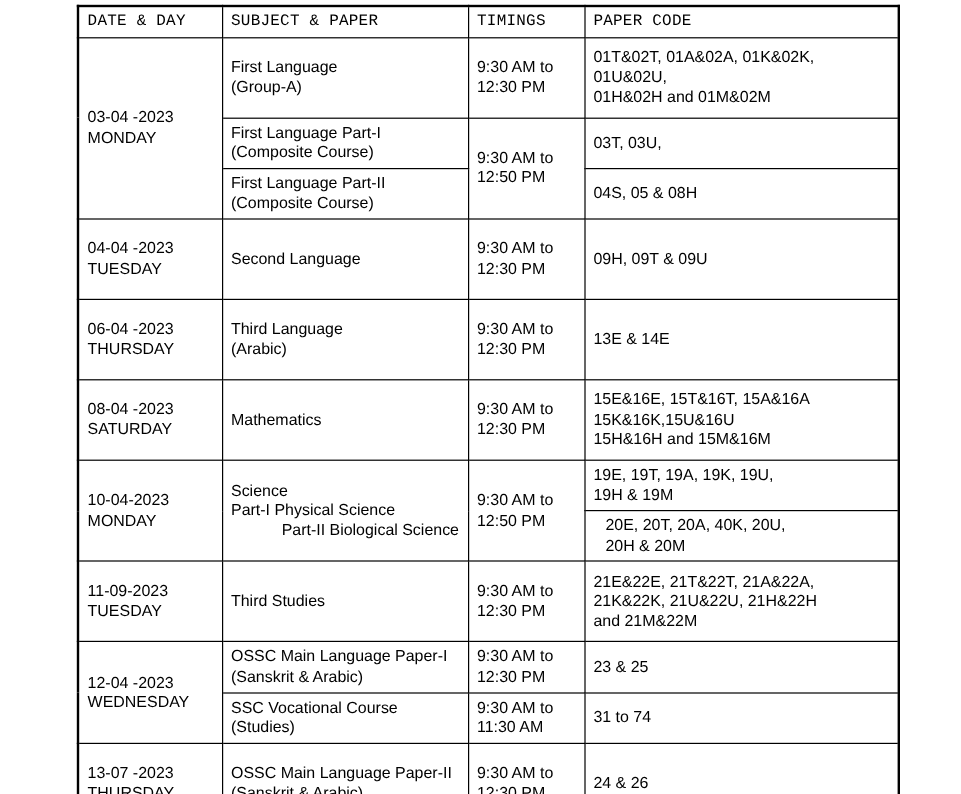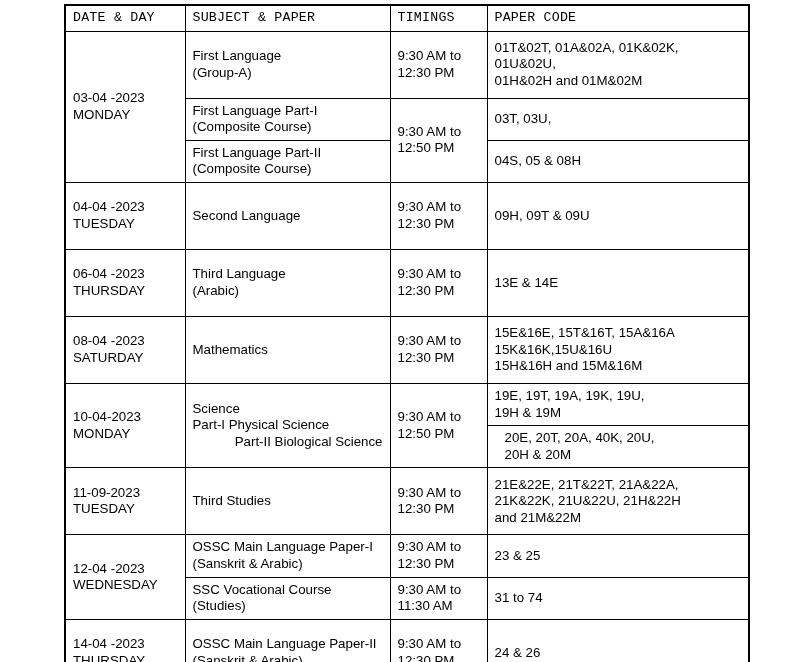--- a/index.html
+++ b/index.html
@@ -255,21 +255,21 @@
           <span class="t-line">9:30 AM to</span>
           <span class="t-line">11:30 AM</span>
         </td>
         <td class="code-cell">
           <span class="p-line">31 to 74</span>
         </td>
       </tr>
 
       <tr>
         <td class="date-cell tall">
-          <span class="d-line">14-04 -2023</span>
+          <span class="d-line">13-07 -2023</span>
           <span class="d-line">THURSDAY</span>
         </td>
         <td class="subject-cell">
           <span class="s-line">OSSC Main Language Paper-II</span>
           <span class="s-line">(Sanskrit &amp; Arabic)</span>
         </td>
         <td class="timings-cell">
           <span class="t-line">9:30 AM to</span>
           <span class="t-line">12:30 PM</span>
         </td>

